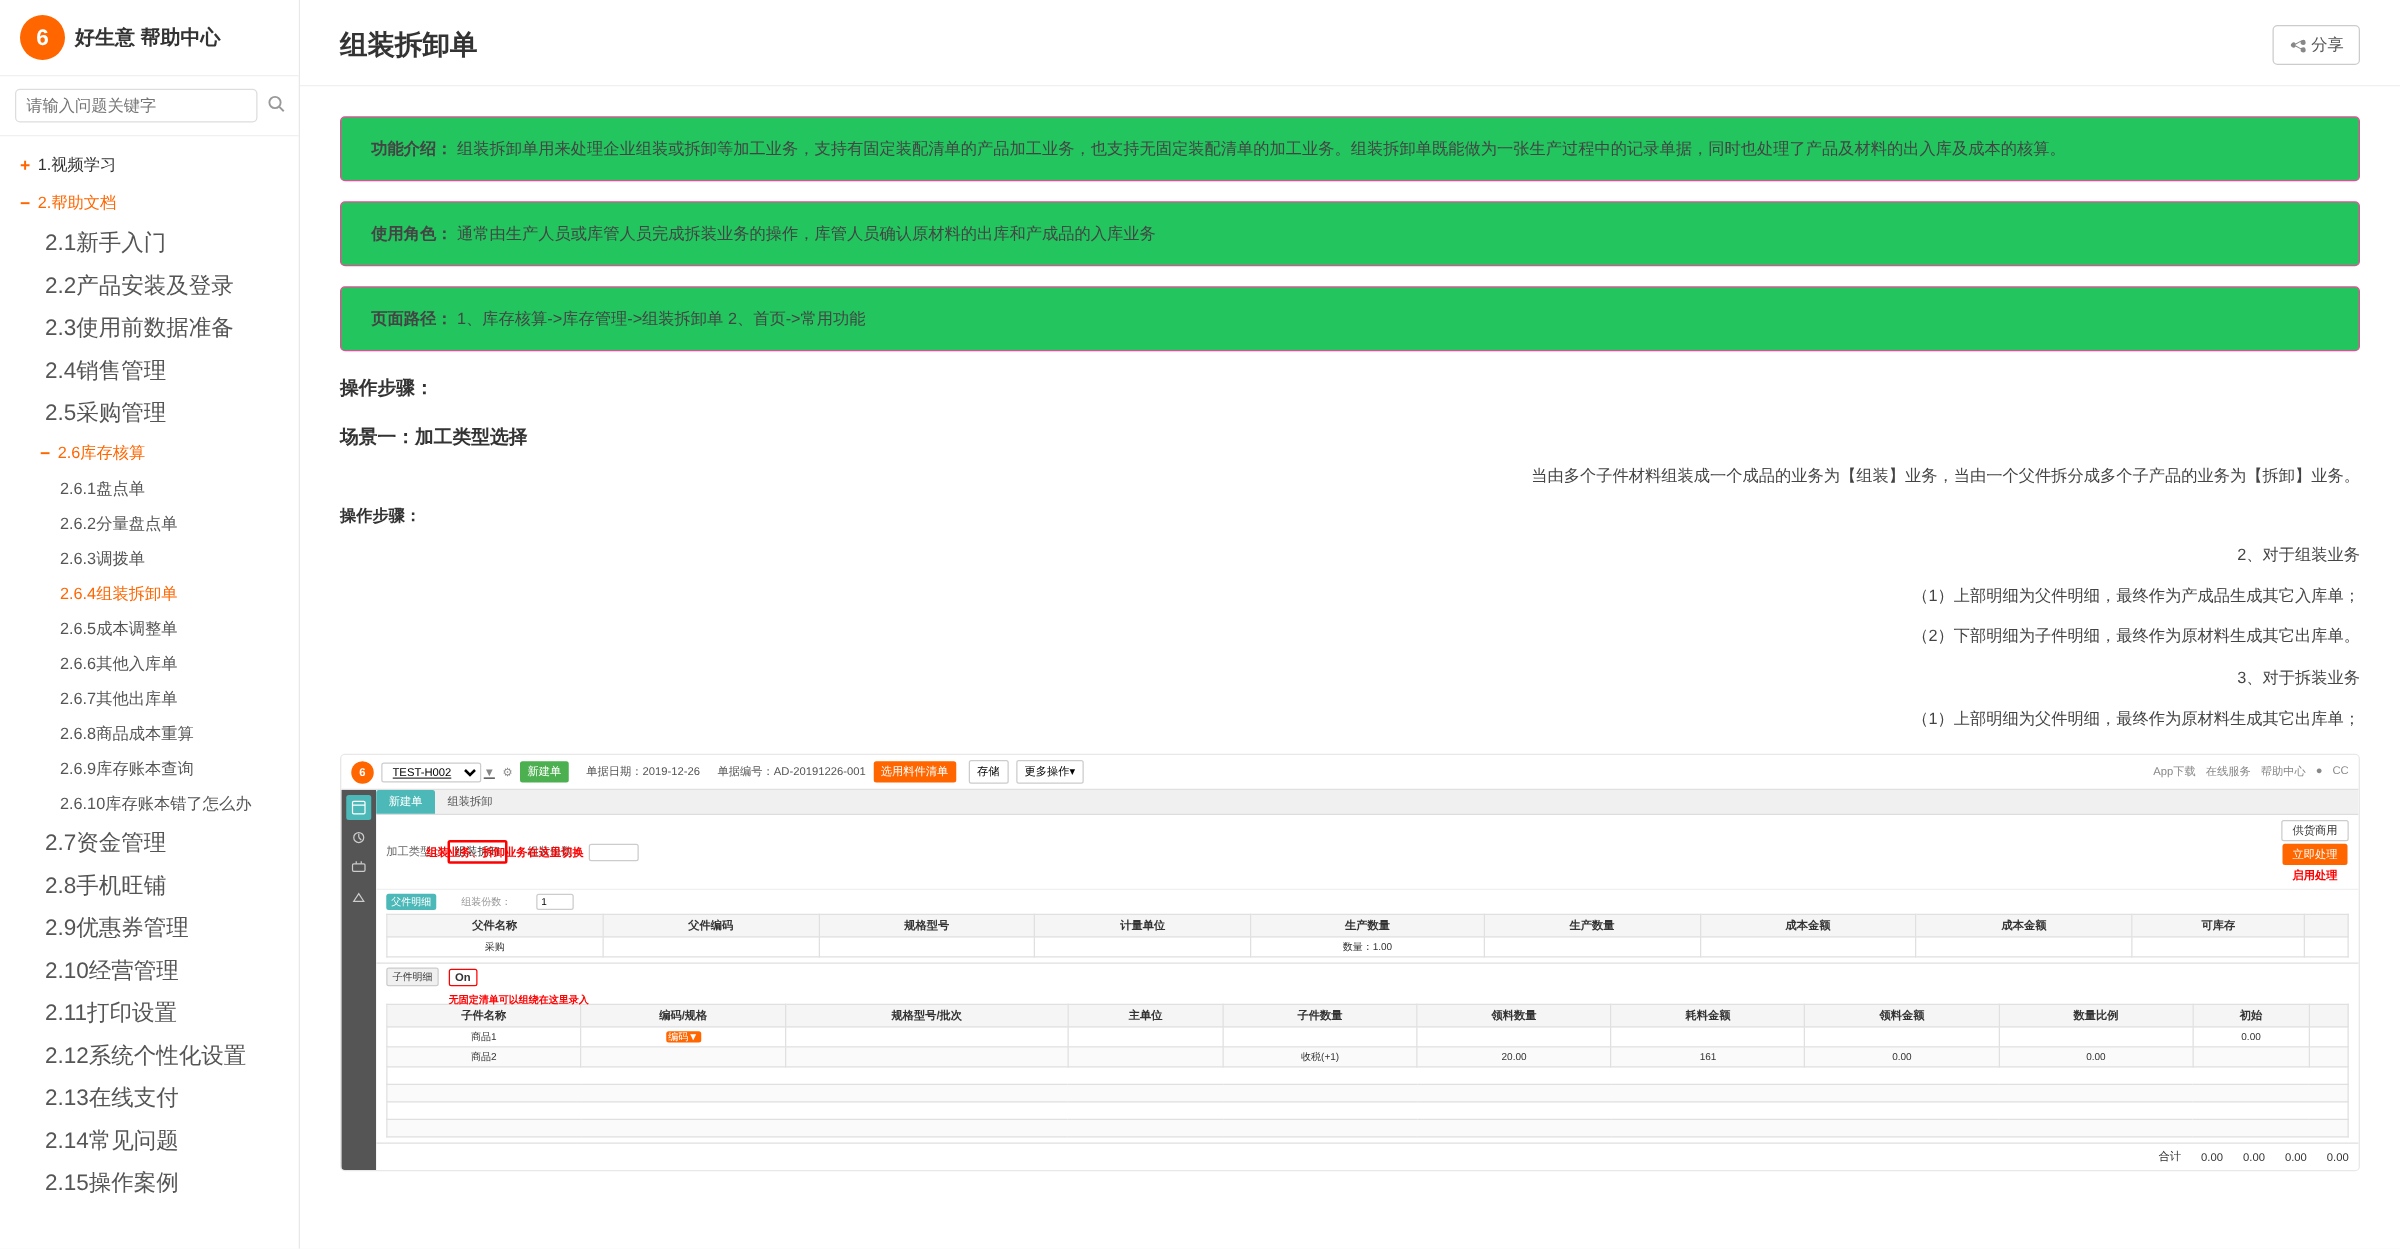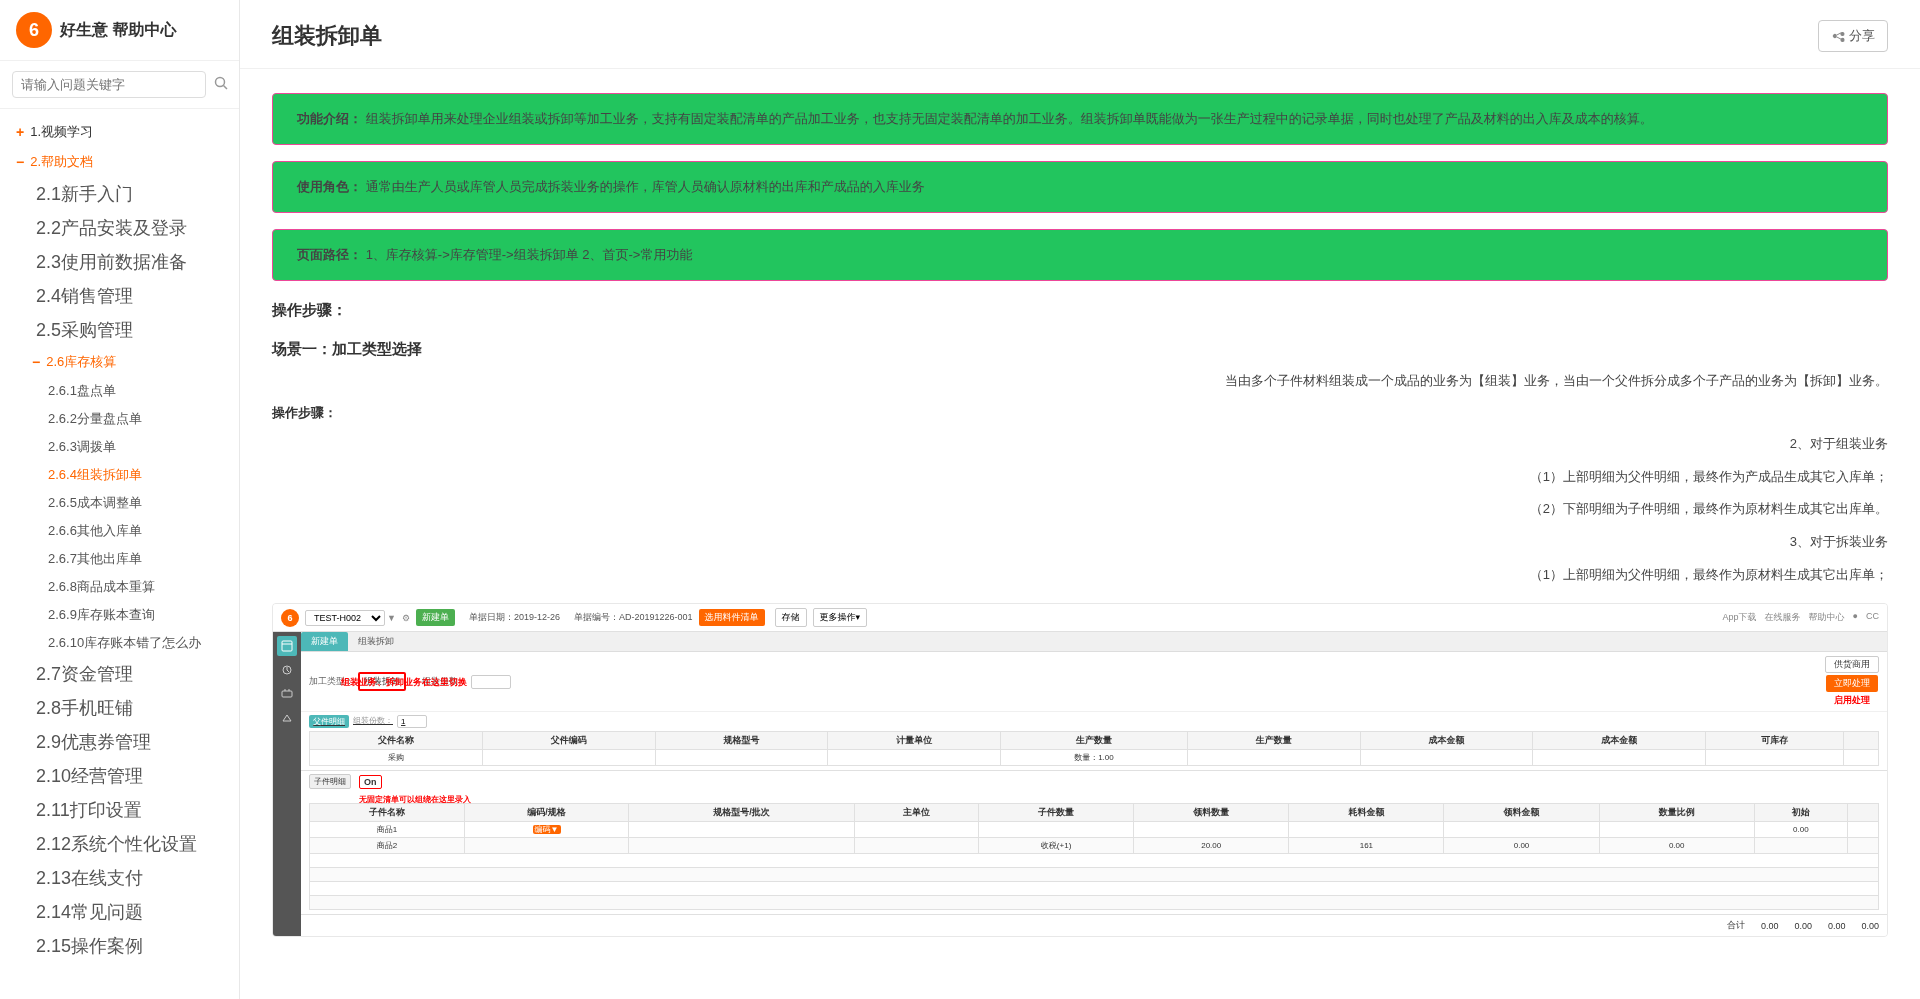--- a/index.html
+++ b/index.html
@@ -240,21 +240,21 @@
       <p class="indent-1">（2）下部明细为子件明细，最终作为原材料生成其它出库单。</p>
       <p>3、对于拆装业务</p>
       <p class="indent-1">（1）上部明细为父件明细，最终作为原材料生成其它出库单；</p>
     </div>
 
     <div class="screenshot-container">
       <div class="mini-app" style="position:relative;">
 
         <div class="mini-topbar">
           <div class="mini-logo">6</div>
-          <div style="display:flex;align-items:center;gap:2px;">
+          <div style="display:flex;align-items:center;gap:2px;text-decoration:underline;">
             <select class="mini-select" style="font-size:9px;">
               <option>TEST-H002</option>
             </select>
             <span style="font-size:9px;color:#888;">▼</span>
           </div>
           <span style="font-size:9px;color:#888;">⚙</span>
           <button class="mini-btn-green">新建单</button>
           <span style="font-size:9px;color:#555;margin-left:8px;">单据日期：2019-12-26</span>
           <span style="font-size:9px;color:#555;margin-left:8px;">单据编号：AD-20191226-001</span>
 
@@ -320,21 +320,21 @@
               <div style="position:absolute;left:40px;top:24px;color:red;font-size:9px;font-weight:bold;white-space:nowrap;">组装业务、拆卸业务在这里切换</div>
 
               <div style="margin-left:auto;display:flex;flex-direction:column;align-items:center;">
                 <div style="border:1px solid #ccc;border-radius:2px;padding:1px 8px;font-size:9px;margin-bottom:2px;">供货商用</div>
                 <button style="background:#f60;color:#fff;border:none;border-radius:2px;padding:2px 8px;font-size:9px;">立即处理</button>
                 <div style="color:red;font-size:9px;font-weight:bold;margin-top:2px;">启用处理</div>
               </div>
             </div>
 
             <div style="padding:0 8px 4px;border-bottom:1px solid #e0e0e0;">
-              <div style="display:flex;align-items:flex-start;margin:3px 0;gap:4px;text-decoration:underline;">
+              <div style="display:flex;align-items:center;margin:3px 0;gap:20px;">
                 <span style="background:#4db8b8;color:#fff;padding:1px 4px;border-radius:2px;font-size:8px;">父件明细</span>
                 <span style="color:#999;font-size:8px;">组装份数：</span>
                 <input style="border: 1px solid rgb(204, 204, 204); border-radius: 2px; padding: 1px 3px; font-size: 8px; width: 30px;" value="1">
               </div>
               <table class="mini-table" style="width:100%;">
                 <thead>
                   <tr>
                     <th>父件名称</th>
                     <th>父件编码</th>
                     <th>规格型号</th>

